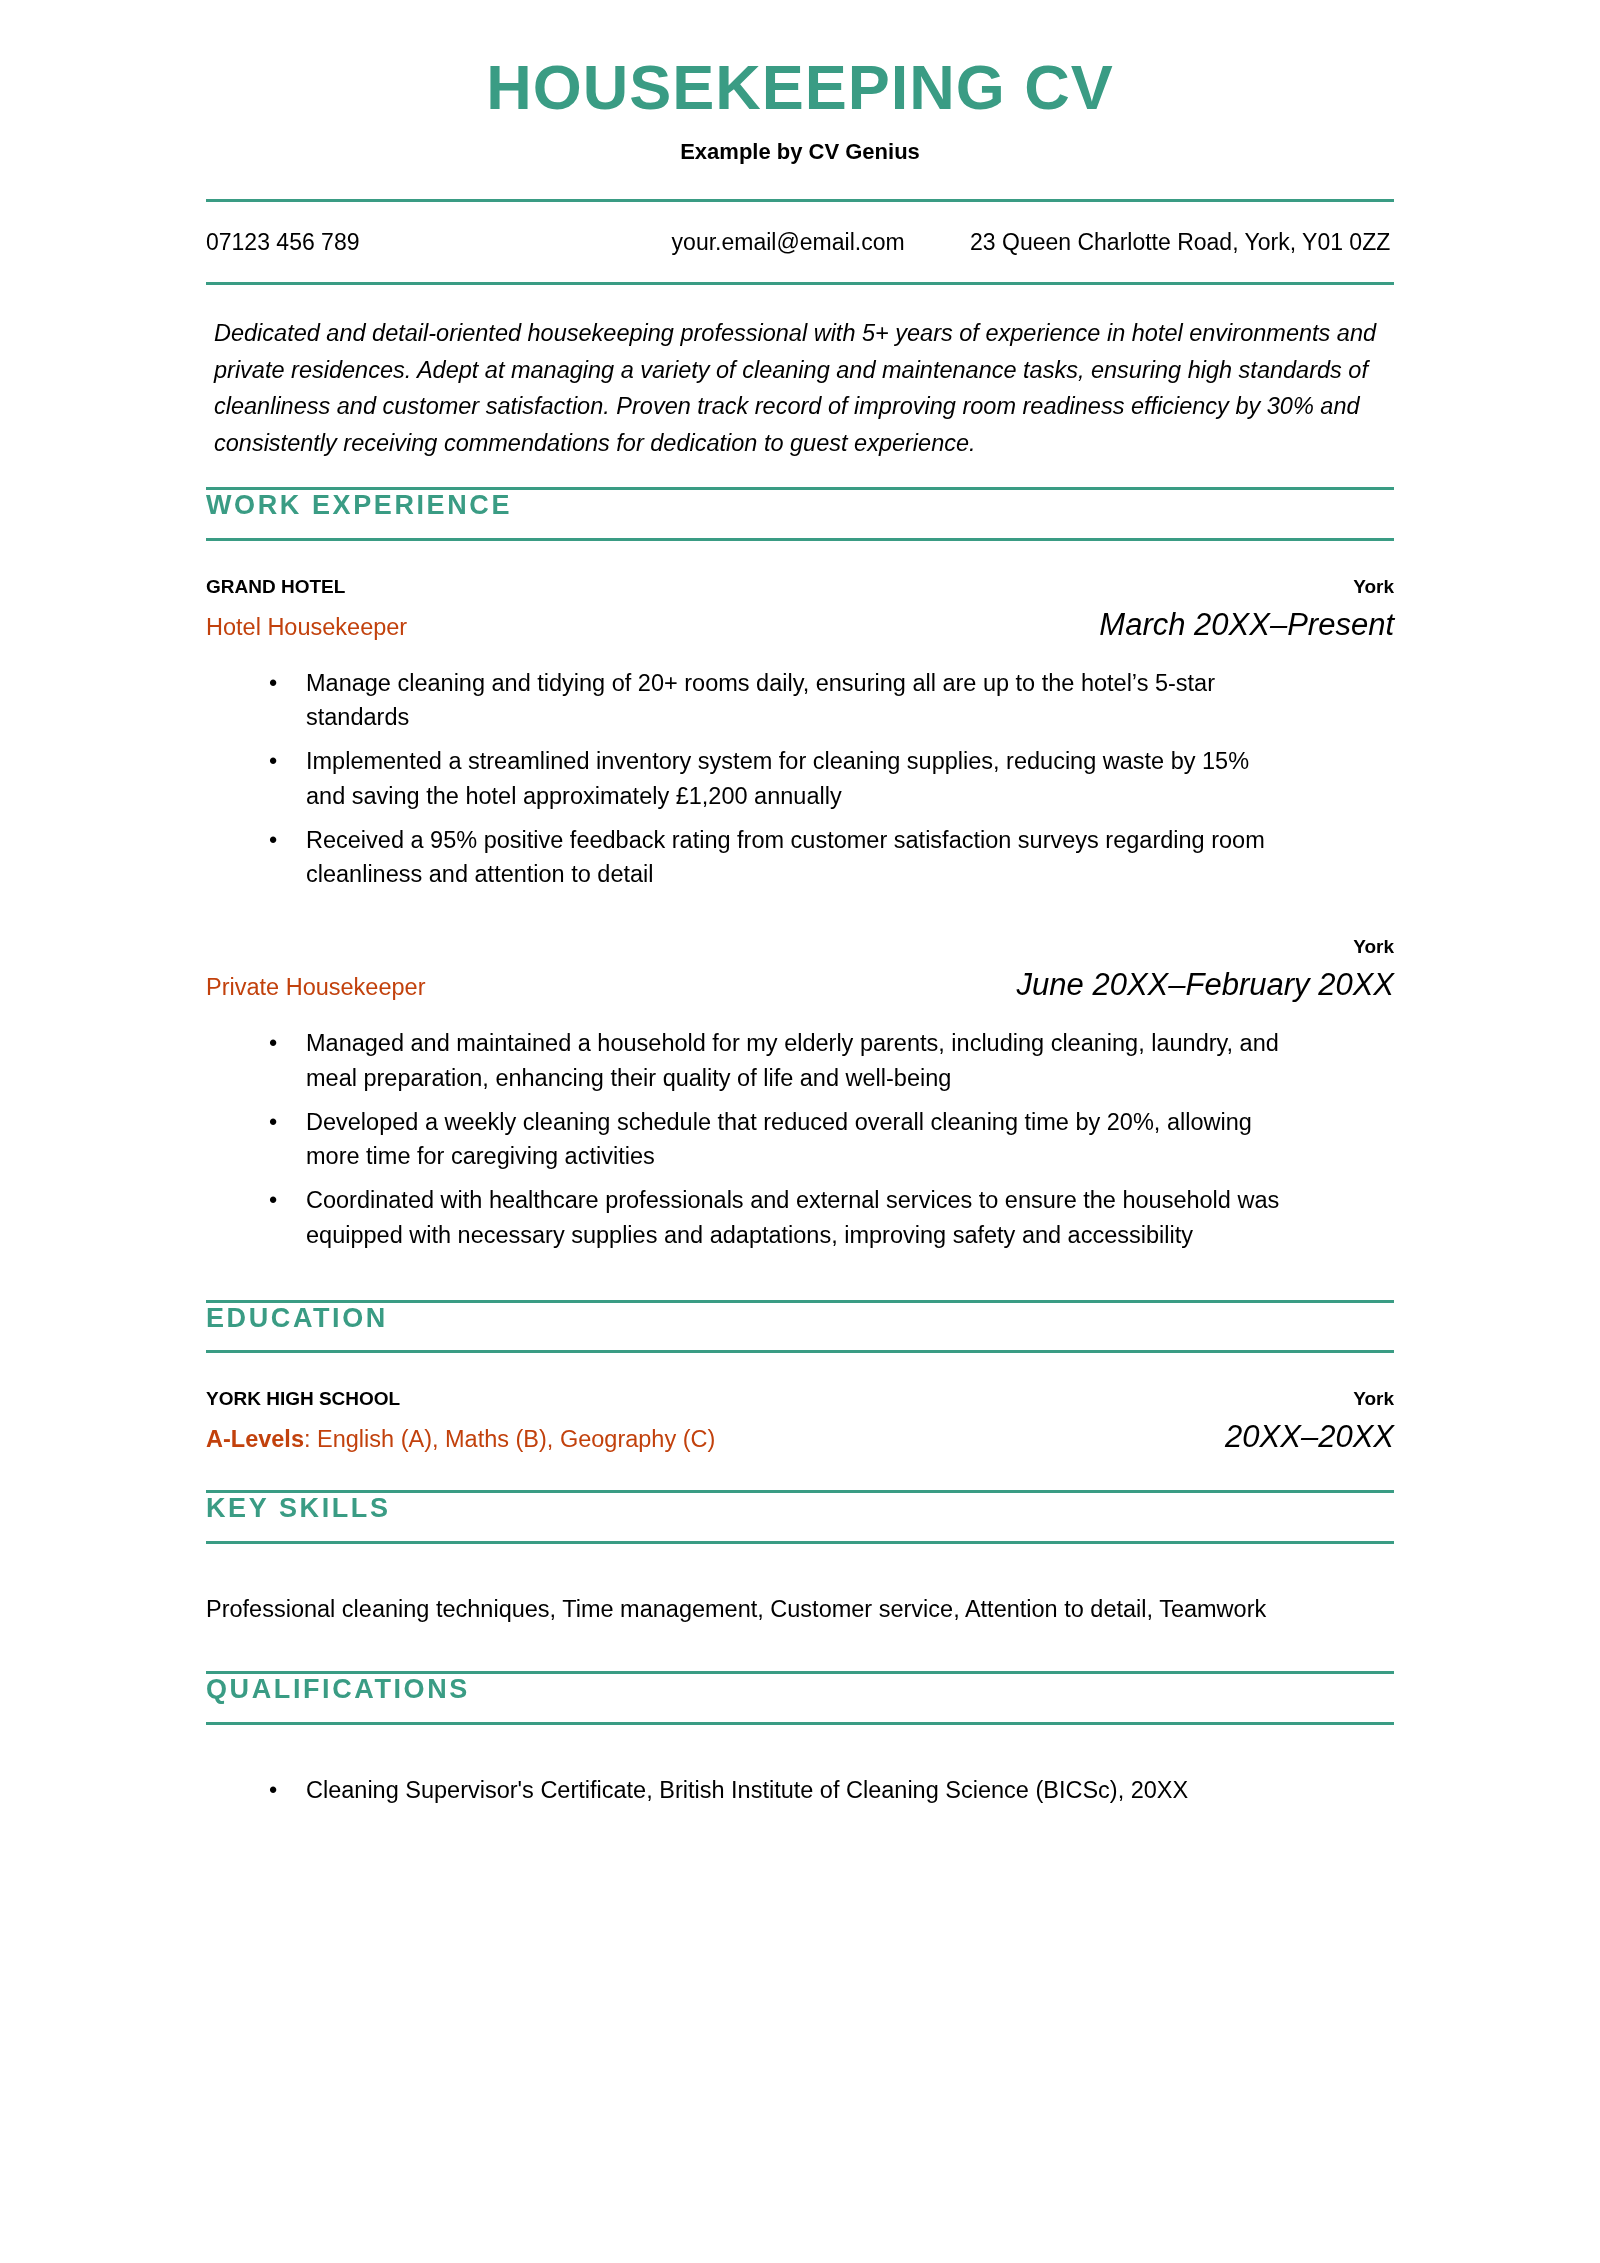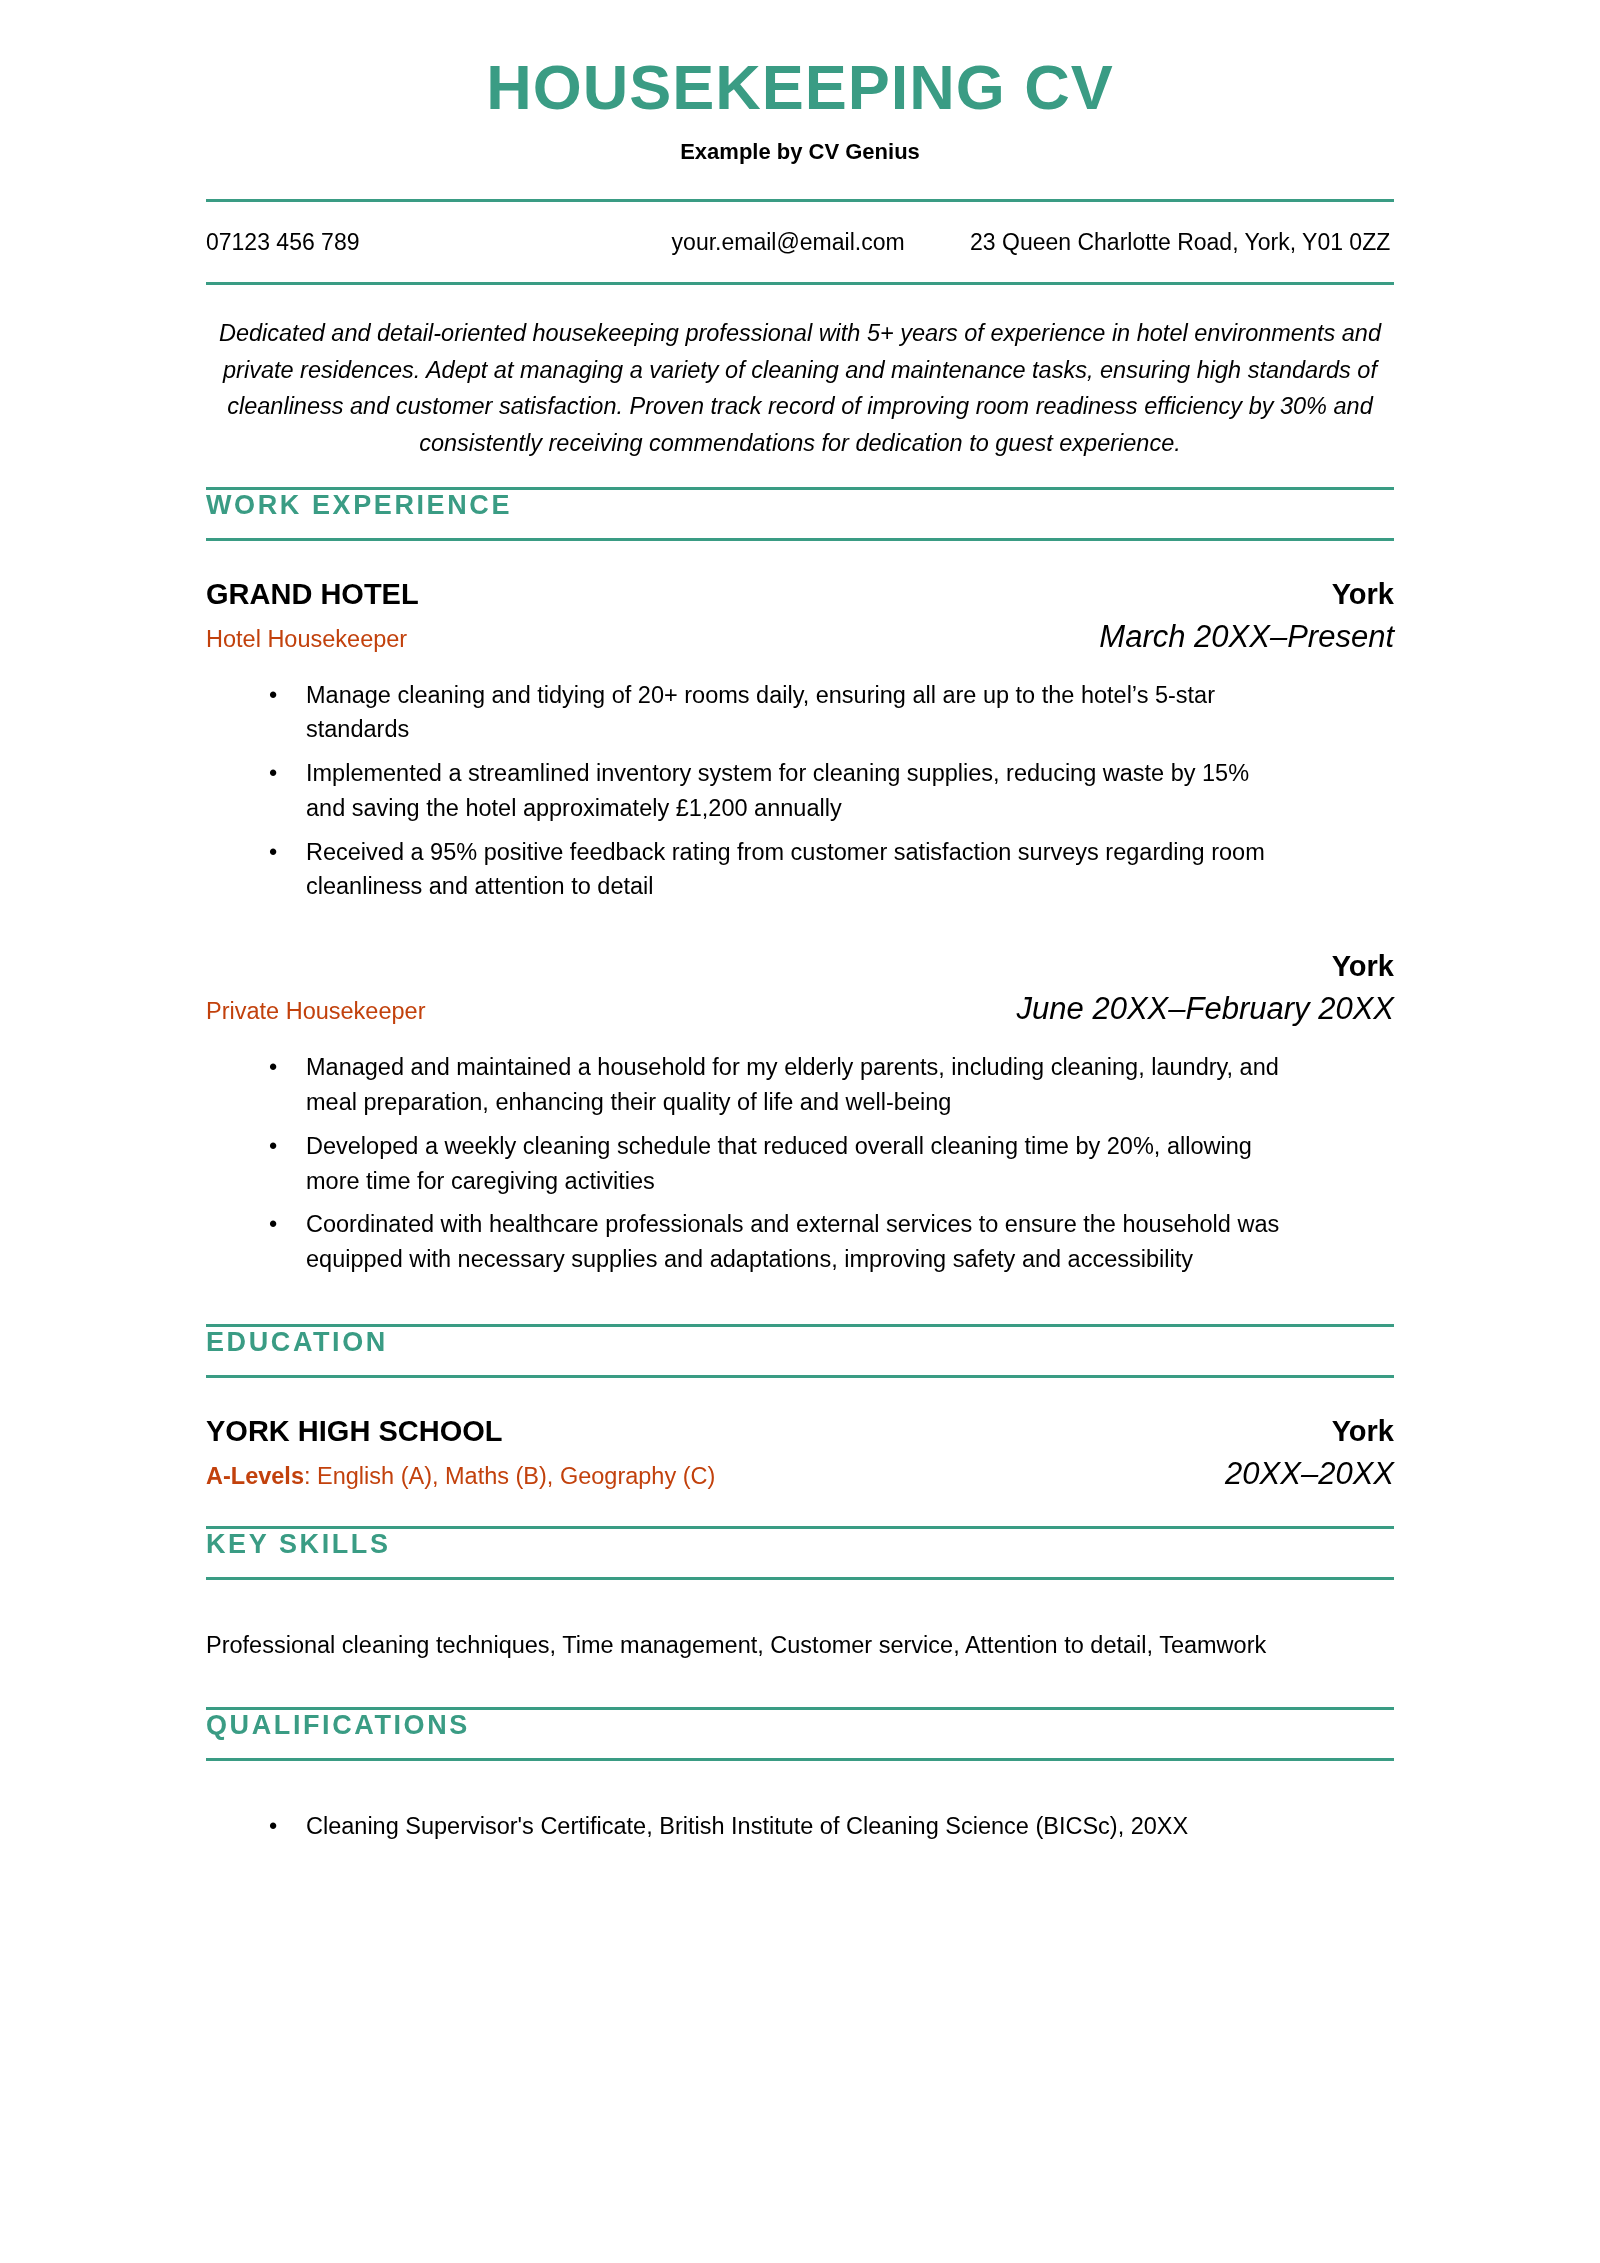--- a/index.html
+++ b/index.html
@@ -63,21 +63,21 @@
   }
   .contact-phone   { flex: 0 0 34%; text-align: left; }
   .contact-email   { flex: 0 0 30%; text-align: center; }
   .contact-address { flex: 1 1 auto; text-align: center; }
 
   
   .summary {
     font-size: 23.5px;
     font-style: italic;
     line-height: 1.55;
-    text-align: center;
+    text-align: left;
     padding: 30px 8px 26px 8px;
     color: #000;
   }
 
   
   .section { margin: 0; }
   .section-head {
     font-size: 27px;
     font-weight: 700;
     color: #3a9c84;
@@ -90,21 +90,21 @@
   
   .entry { padding-top: 32px; }
   .entry-row {
     display: flex;
     justify-content: space-between;
     align-items: baseline;
     line-height: 1.45;
   }
   .entry-line1 .left,
   .entry-line1 .right {
-    font-size: 29px;
+    font-size: 19px;
     font-weight: 700;
     color: #000;
   }
   .entry-line2 .left {
     font-size: 23.5px;
     font-weight: 400;
     color: #c2410c;
   }
   .entry-line2 .right {
     font-size: 31px;

